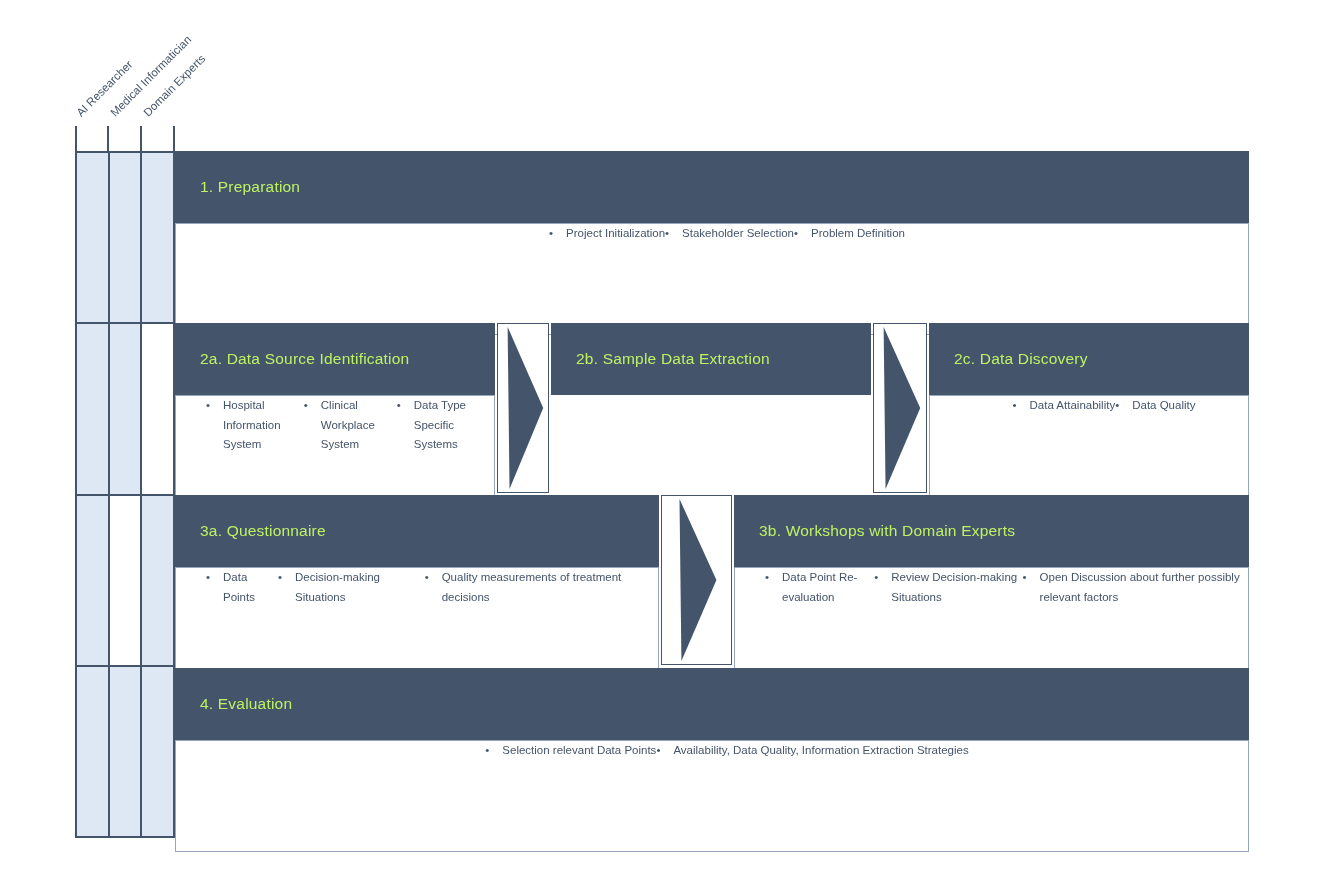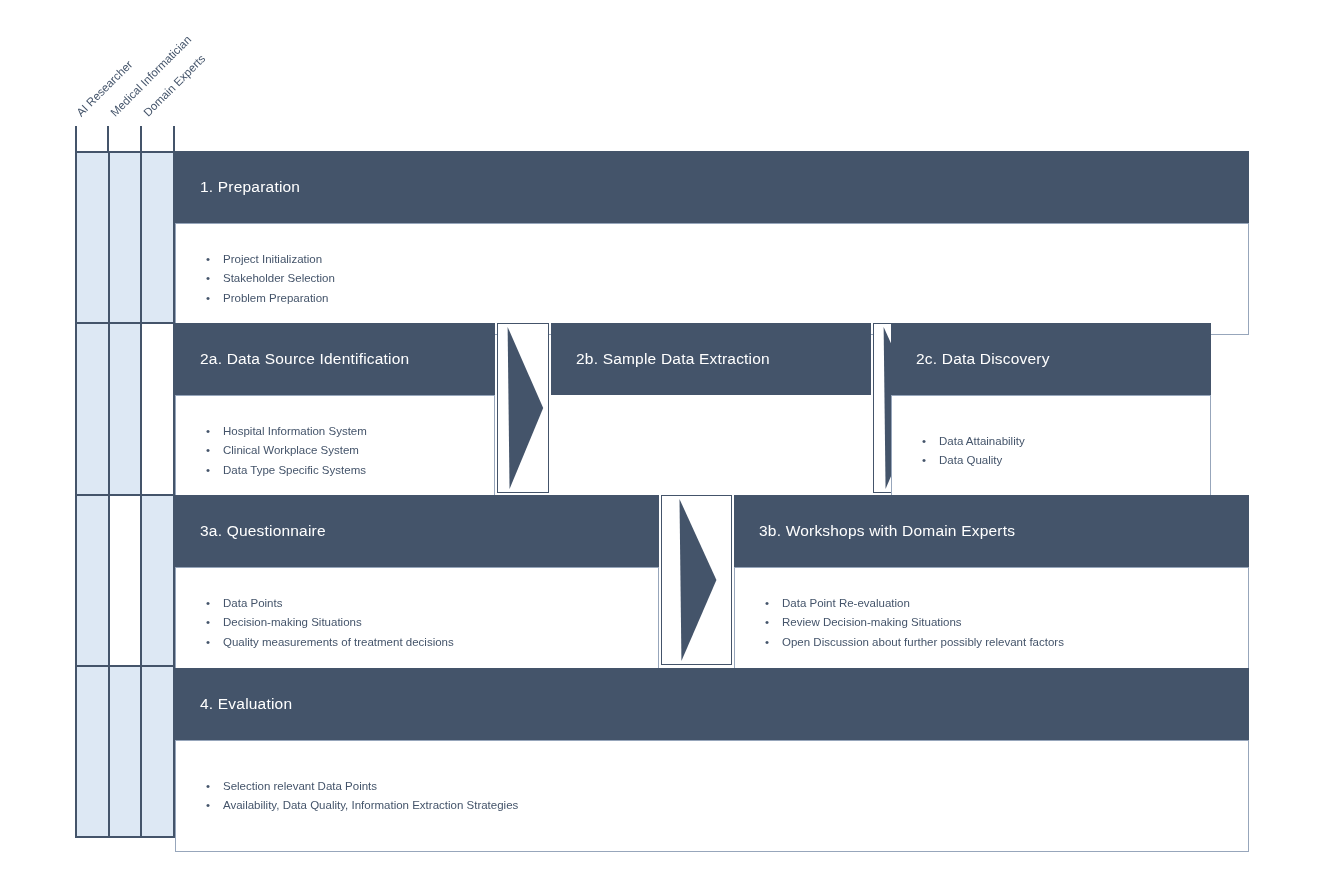--- a/index.html
+++ b/index.html
@@ -49,35 +49,35 @@
     box-sizing: border-box;
   }
   .role-cell[data-active="true"]  { background: #DDE8F4; }
   .role-cell[data-active="false"] { background: #ffffff; }
 
   
   .block { position: absolute; }
   .block-header {
     height: 72px;
     background: #44546A;
-    color: #ffffff;
+    color: #bef264;
     display: flex;
     align-items: center;
     padding-left: 25px;
     font-size: 15.5px;
     letter-spacing: 0.2px;
     box-sizing: border-box;
   }
   .block-body {
     height: 112px;
     background: #ffffff;
     border: 1px solid #97A6BB;
     box-sizing: border-box;
     display: flex;
-    flex-direction: column;
+    flex-direction: row;
     justify-content: center;
     padding-left: 30px;
   }
   .bullet {
     font-size: 11.5px;
     line-height: 19.5px;
     color: #44546A;
     display: flex;
   }
   .bullet::before {
@@ -125,21 +125,21 @@
     <div class="role-cell" data-active="true"></div>
   </div>
 
   <div class="block" style="left:175px; top:151px; width:1074px;">
     <div class="block-header">
       <span>1. Preparation</span>
     </div>
     <div class="block-body">
       <div class="bullet">Project Initialization</div>
       <div class="bullet">Stakeholder Selection</div>
-      <div class="bullet">Problem Preparation</div>
+      <div class="bullet">Problem Definition</div>
     </div>
   </div>
 
   <div class="block" style="left:175px; top:323px; width:320px;">
     <div class="block-header">
       <span>2a. Data Source Identification</span>
     </div>
     <div class="block-body">
       <div class="bullet">Hospital Information System</div>
       <div class="bullet">Clinical Workplace System</div>
@@ -158,21 +158,21 @@
       <span>2b. Sample Data Extraction</span>
     </div>
   </div>
 
   <div class="arrow-box" style="left:873px; top:323px; width:54px; height:170px;">
     <svg viewBox="0 0 54 170" preserveAspectRatio="none">
       <polygon points="10,3 48,85 12,167" fill="#44546A"></polygon>
     </svg>
   </div>
 
-  <div class="block" style="left:891px; top:323px; width:320px;">
+  <div class="block" style="left:929px; top:323px; width:320px;">
     <div class="block-header">
       <span>2c. Data Discovery</span>
     </div>
     <div class="block-body">
       <div class="bullet">Data Attainability</div>
       <div class="bullet">Data Quality</div>
     </div>
   </div>
 
   <div class="block" style="left:175px; top:495px; width:484px;">

